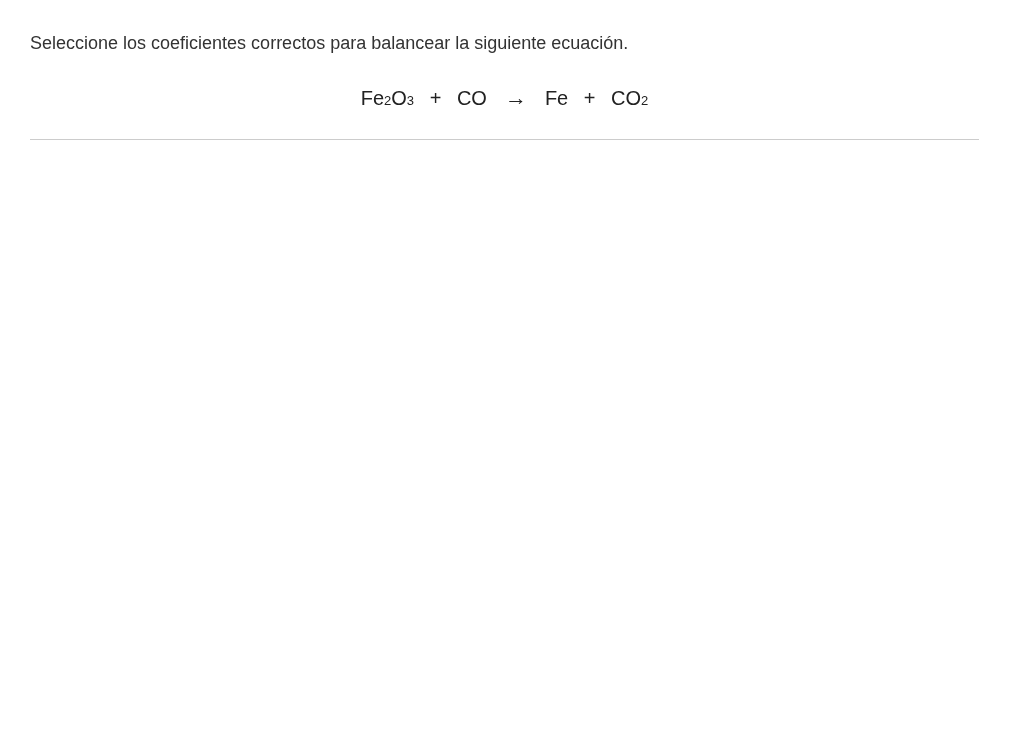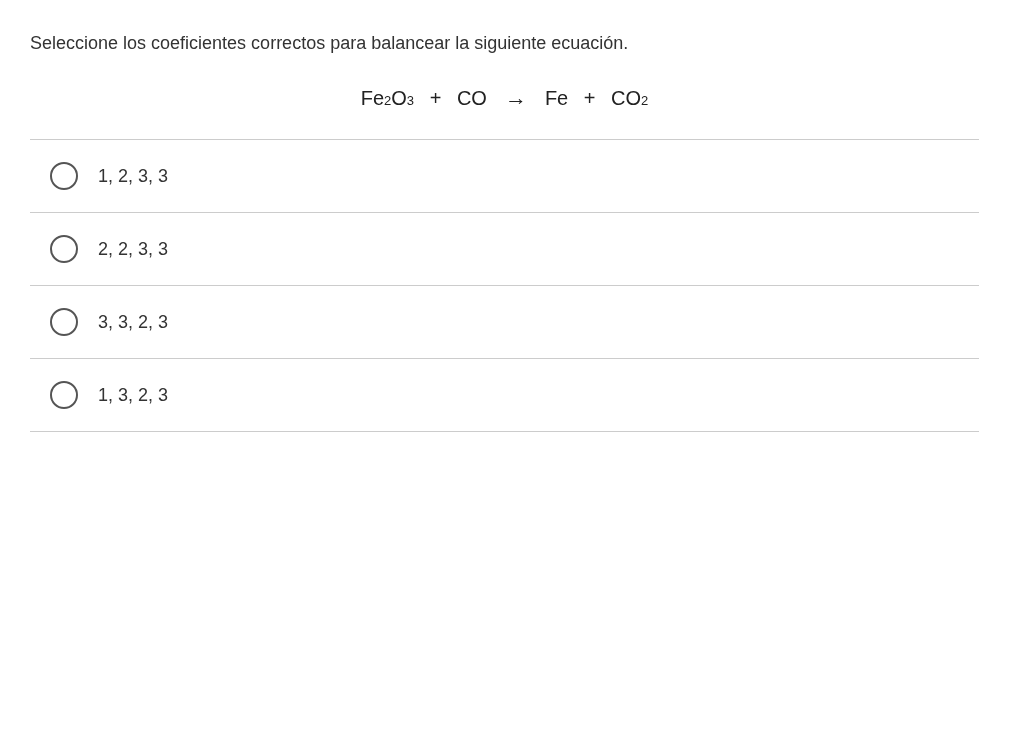--- a/index.html
+++ b/index.html
@@ -103,37 +103,14 @@
     <span class="arrow">→</span>
     <span>Fe</span>
     <span>&nbsp;+&nbsp;</span>
     <span class="chem-formula">
       CO<span class="subscript">2</span>
     </span>
   </div>
 
   <hr class="divider">
 
-  <ul class="options-list">
-
-    <li class="option-item">
-      <span class="radio-circle"></span>
-      <span class="option-label">1, 2, 3, 3</span>
-    </li>
-
-    <li class="option-item">
-      <span class="radio-circle"></span>
-      <span class="option-label">2, 2, 3, 3</span>
-    </li>
-
-    <li class="option-item">
-      <span class="radio-circle"></span>
-      <span class="option-label">3, 3, 2, 3</span>
-    </li>
-
-    <li class="option-item">
-      <span class="radio-circle"></span>
-      <span class="option-label">1, 3, 2, 3</span>
-    </li>
-
-  </ul>
 
 </div>
 
 </body></html>

